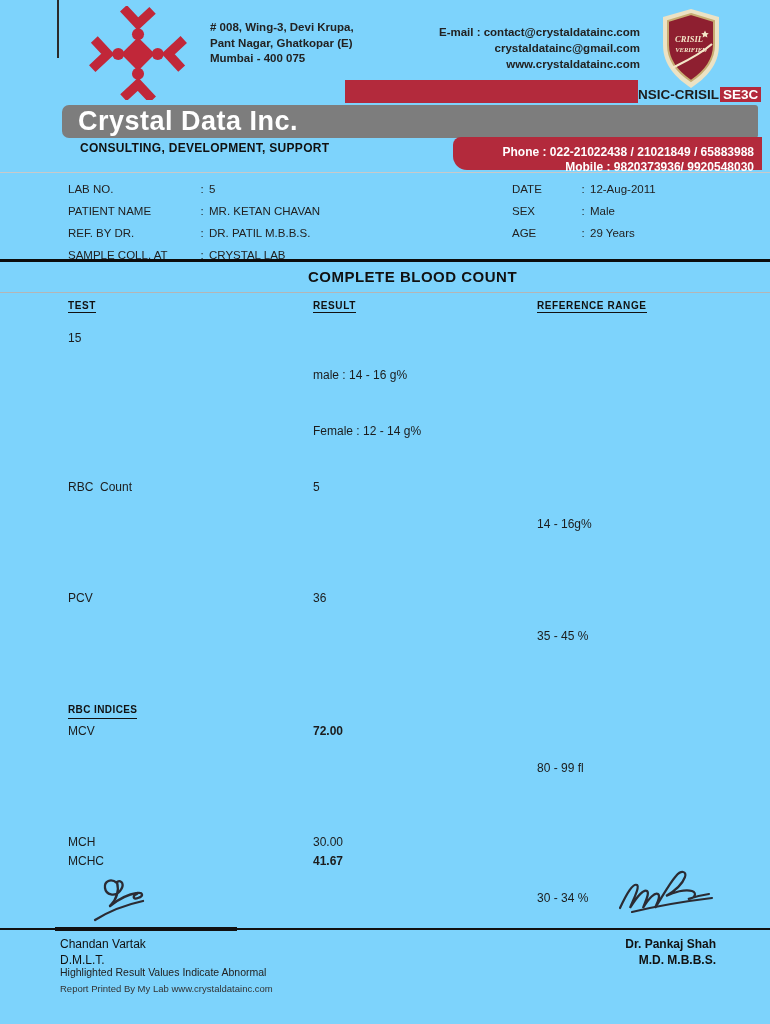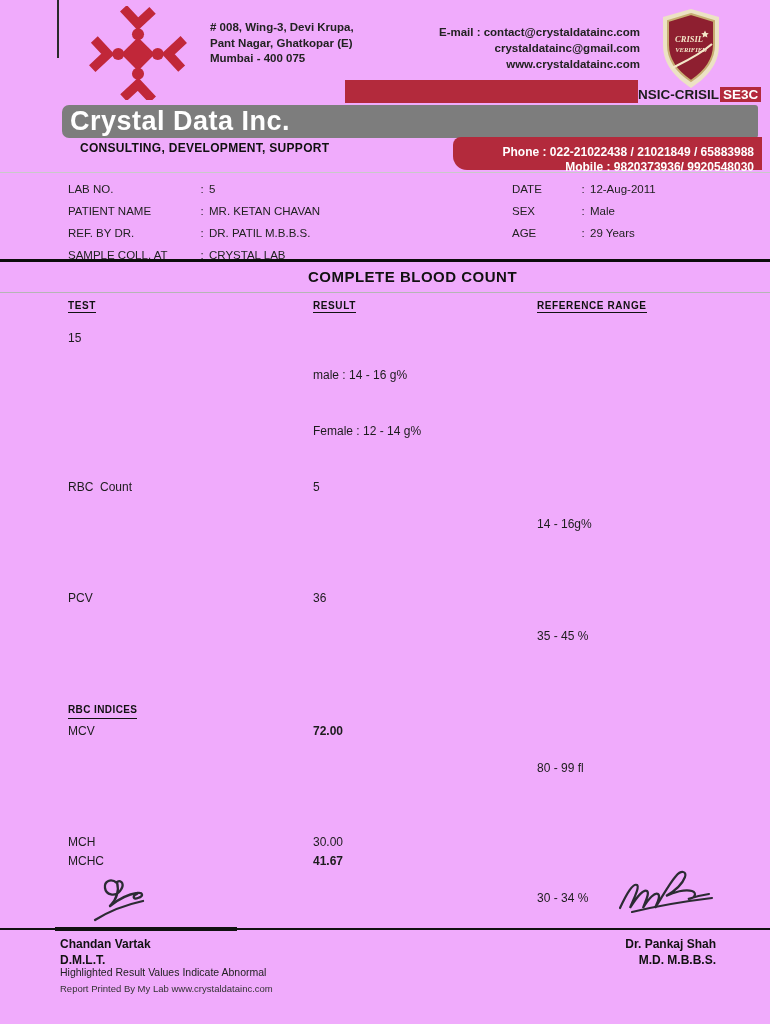--- a/index.html
+++ b/index.html
@@ -1,33 +1,33 @@
 <!DOCTYPE html>
 <html style="--accent-red: #b32a3c; --logo-red: #c12739; --band-gray: #7d7d7d; --shield-maroon: #8e1f30; --shield-gold: #c7ad72;"><head>
 <meta charset="utf-8">
 <style>
   html,body{margin:0;padding:0;background:#ffffff;}
   .page{
-    position:relative;width:770px;height:1024px;background:#f0abfc;overflow:hidden;
+    position:relative;width:770px;height:1024px;background:#7dd3fc;overflow:hidden;
     font-family:"Liberation Sans", sans-serif;color:#1c1c1c;
   }
   
   .scan-edge{position:absolute;left:57px;top:0;width:2px;height:58px;background:#2a2a2a;}
   .logo{position:absolute;left:86px;top:6px;}
   .addr{position:absolute;left:210px;top:20px;font-size:11.5px;font-weight:bold;line-height:15.5px;color:#222;}
   .emails{position:absolute;left:340px;top:24px;width:300px;text-align:right;font-size:11.5px;font-weight:bold;line-height:16px;color:#222;}
   .shield{position:absolute;left:660px;top:8px;}
   .red-strip{position:absolute;left:345px;top:80px;width:293px;height:23px;background:var(--accent-red,#b32a3c);}
   .nsic{position:absolute;left:638px;top:85px;height:19px;display:flex;align-items:center;font-weight:bold;font-size:13.5px;}
   .nsic .code{background:var(--accent-red,#b32a3c);color:#fff;padding:0 3px;margin-left:1px;}
   .gray-band{
     position:absolute;left:62px;top:105px;width:696px;height:33px;background:var(--band-gray,#7d7d7d);
     border-radius:7px 3px 3px 7px;display:flex;align-items:center;
   }
-  .company{color:#fff;font-weight:bold;font-size:27px;letter-spacing:0.5px;padding-left:8px;line-height:33px;}
+  .company{color:#fff;font-weight:bold;font-size:27px;letter-spacing:0.5px;padding-left:16px;line-height:33px;}
   .tagline{position:absolute;left:80px;top:141px;font-size:12px;font-weight:bold;letter-spacing:0.3px;color:#111;}
   .phone-band{
     position:absolute;left:453px;top:137px;width:309px;height:33px;background:var(--accent-red,#b32a3c);
     border-radius:8px 0 0 14px;color:#fff;font-weight:bold;font-size:12px;line-height:15px;
     text-align:right;padding-top:8px;box-sizing:border-box;padding-right:8px;
   }
   
   .patient-topline{position:absolute;left:0;top:172px;width:770px;height:1px;background:#c9c9c9;}
   .patient{position:absolute;left:0;top:178px;width:770px;font-size:11.5px;color:#222;}
   .p-left{position:absolute;left:68px;top:0;}
@@ -49,21 +49,21 @@
   .cell{display:block;}
   .bold{font-weight:bold;}
   .section{margin:2px 0 3px;}
   .section + .trow{margin-top:2px;}
   .section-label{justify-self:start;font-size:10px;font-weight:bold;letter-spacing:0.4px;border-bottom:1.3px solid #111;padding-bottom:1px;line-height:14px;color:#111;}
   
   .sig-left{position:absolute;left:85px;top:873px;}
   .sig-right{position:absolute;left:612px;top:868px;}
   .sig-rule{position:absolute;left:0;top:928px;width:770px;height:2px;background:#111;}
   .sig-rule-thick{position:absolute;left:55px;top:927px;width:182px;height:4px;background:#111;}
-  .signer-left{position:absolute;left:60px;top:936px;font-size:12px;font-weight:bold;line-height:16px;color:#111;}
+  .signer-left{position:absolute;left:60px;top:936px;font-size:12px;font-weight:normal;line-height:16px;color:#111;}
   .signer-right{position:absolute;left:520px;top:936px;width:196px;text-align:right;font-size:12px;font-weight:bold;line-height:16px;color:#111;}
   .disclaimer{position:absolute;left:60px;top:966px;font-size:10.5px;color:#222;}
   .printed-by{position:absolute;left:60px;top:983px;font-size:9.5px;color:#333;}
 </style>
 </head>
 <body>
 
 <div class="page">
 
   <div class="scan-edge"></div>

